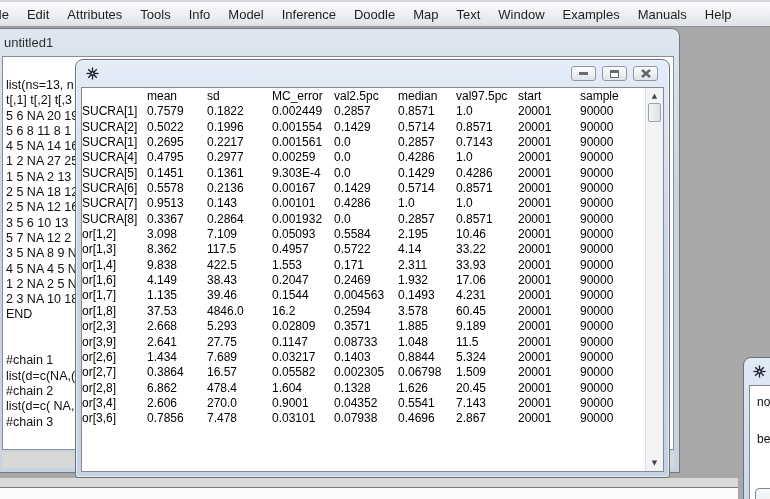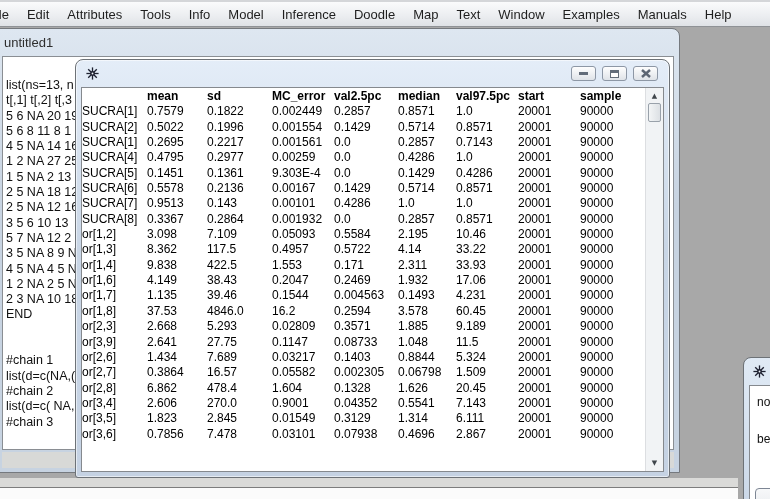--- a/index.html
+++ b/index.html
@@ -53,21 +53,21 @@
   .g-min{width:9px;height:3px;background:#626c79;}
   .g-res{width:9px;height:8px;box-sizing:border-box;border:1px solid #626c79;border-top:3px solid #626c79;background:#fdfdfd;}
   .g-x{display:block;}
   
   .s-content{
     position:absolute;left:5px;right:5px;top:27px;bottom:5px;
     background:#fff;border:1px solid #85898e;overflow:hidden;
   }
   table.stats{border-collapse:collapse;table-layout:fixed;width:556px;margin-top:1px;font-size:12px;color:#000;}
   table.stats th,table.stats td{padding:0;text-align:left;line-height:15.35px;white-space:nowrap;overflow:visible;font-weight:normal;}
-  table.stats thead th{font-weight:bold;}
+  table.stats thead th{font-weight:normal;}
   table.stats td:first-child,table.stats th:first-child{}
   
   .vscroll{
     position:absolute;top:0;right:0;bottom:0;width:17px;
     background:#f1f3f5;border-left:1px solid #dcdee1;
   }
   .arrow{position:absolute;left:0;width:100%;text-align:center;font-size:7px;color:#3f454b;
          font-family:"DejaVu Sans",sans-serif;line-height:10px;}
   .arrow.up{top:3px;} .arrow.down{bottom:3px;}
   .thumb{
@@ -400,31 +400,20 @@
             <td>2.606</td>
             <td>270.0</td>
             <td>0.9001</td>
             <td>0.04352</td>
             <td>0.5541</td>
             <td>7.143</td>
             <td>20001</td>
             <td>90000</td>
           </tr>
           <tr>
-            <td>or[3,5]</td>
-            <td>1.823</td>
-            <td>2.845</td>
-            <td>0.01549</td>
-            <td>0.3129</td>
-            <td>1.314</td>
-            <td>6.111</td>
-            <td>20001</td>
-            <td>90000</td>
-          </tr>
-          <tr>
             <td>or[3,6]</td>
             <td>0.7856</td>
             <td>7.478</td>
             <td>0.03101</td>
             <td>0.07938</td>
             <td>0.4696</td>
             <td>2.867</td>
             <td>20001</td>
             <td>90000</td>
           </tr>

